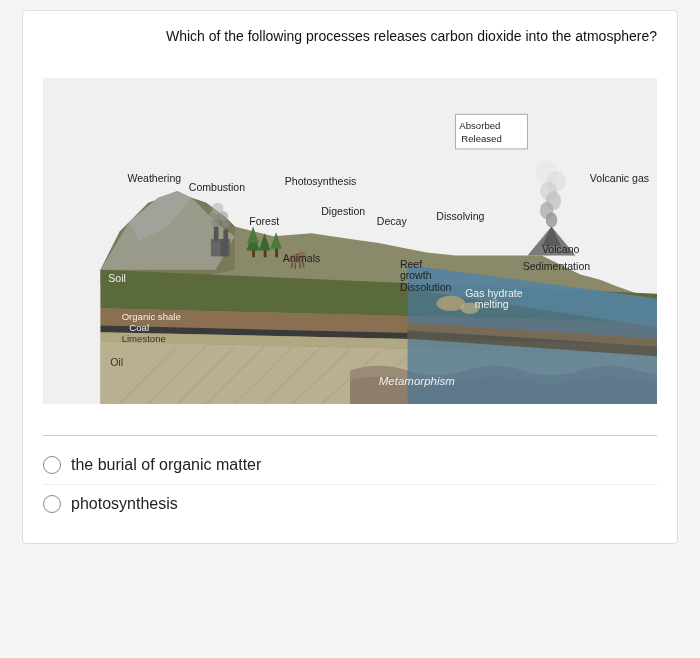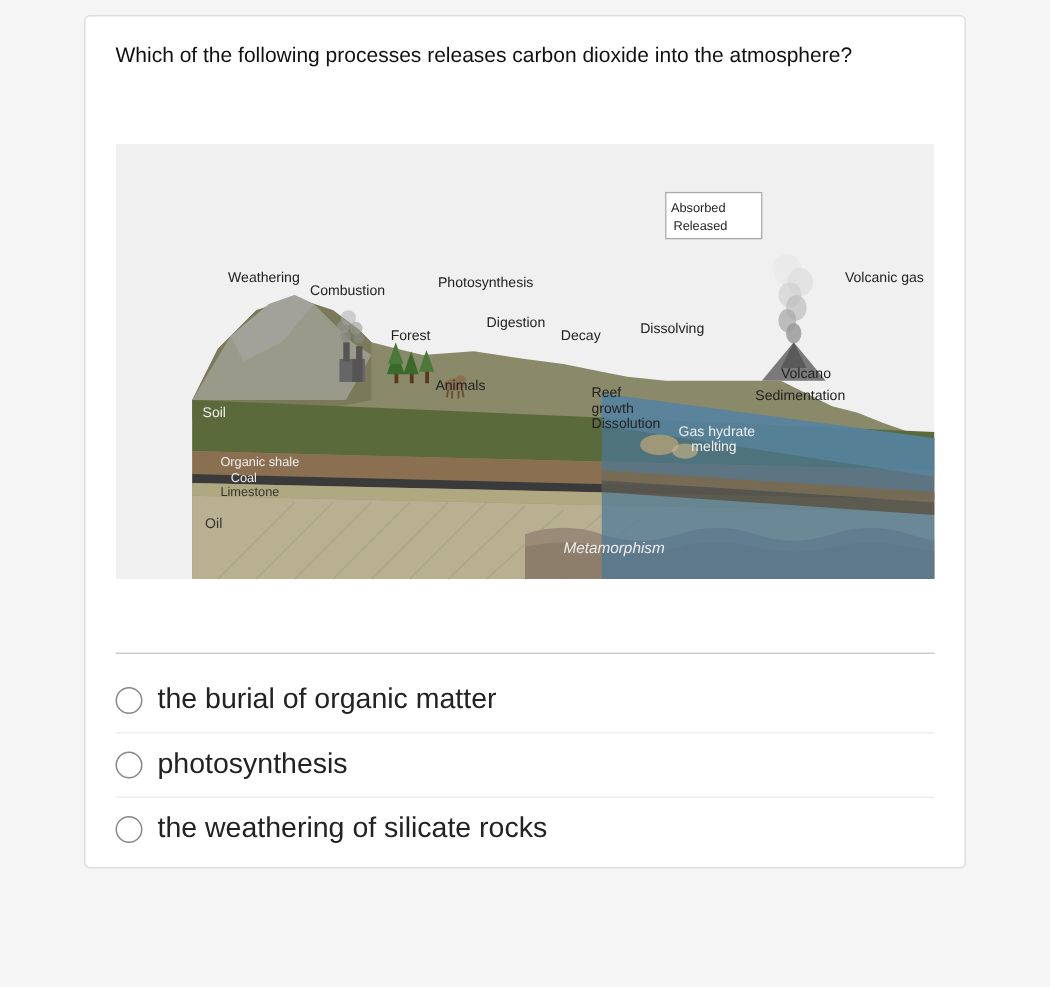--- a/index.html
+++ b/index.html
@@ -13,22 +13,23 @@
       display: flex;
       justify-content: center;
       align-items: flex-start;
       padding: 10px;
     }
 
     .card {
       background: #fff;
       border: 1px solid #ddd;
       border-radius: 4px;
-      width: 588px;
-      padding: 16px 20px 4px 20px;
+      width: 656px;
+      padding: 16px 20px 20px 20px;
+      text-align: right;
     }
 
     .question {
       font-size: 14px;
       font-weight: 500;
       margin-bottom: 14px;
       color: #111;
       line-height: 1.4;
     }
 
@@ -71,21 +72,21 @@
       width: 18px;
       height: 18px;
       border-radius: 50%;
       border: 1.5px solid #888;
       background: #fff;
       flex-shrink: 0;
       display: inline-block;
     }
 
     .option-label {
-      font-size: 19px;
+      font-size: 16px;
       color: #222;
     }
   </style>
 </head>
 <body>
 
 <div class="card">
   <div class="question">Which of the following processes releases carbon dioxide into the atmosphere?</div>
 
   <div class="diagram-container">
@@ -225,18 +226,14 @@
 
   <div class="options">
     <div class="option">
       <span class="radio-circle"></span>
       <span class="option-label">the burial of organic matter</span>
     </div>
     <div class="option">
       <span class="radio-circle"></span>
       <span class="option-label">photosynthesis</span>
     </div>
-    <div class="option">
-      <span class="radio-circle"></span>
-      <span class="option-label">the weathering of silicate rocks</span>
-    </div>
   </div>
 </div>
 
 </body></html>

